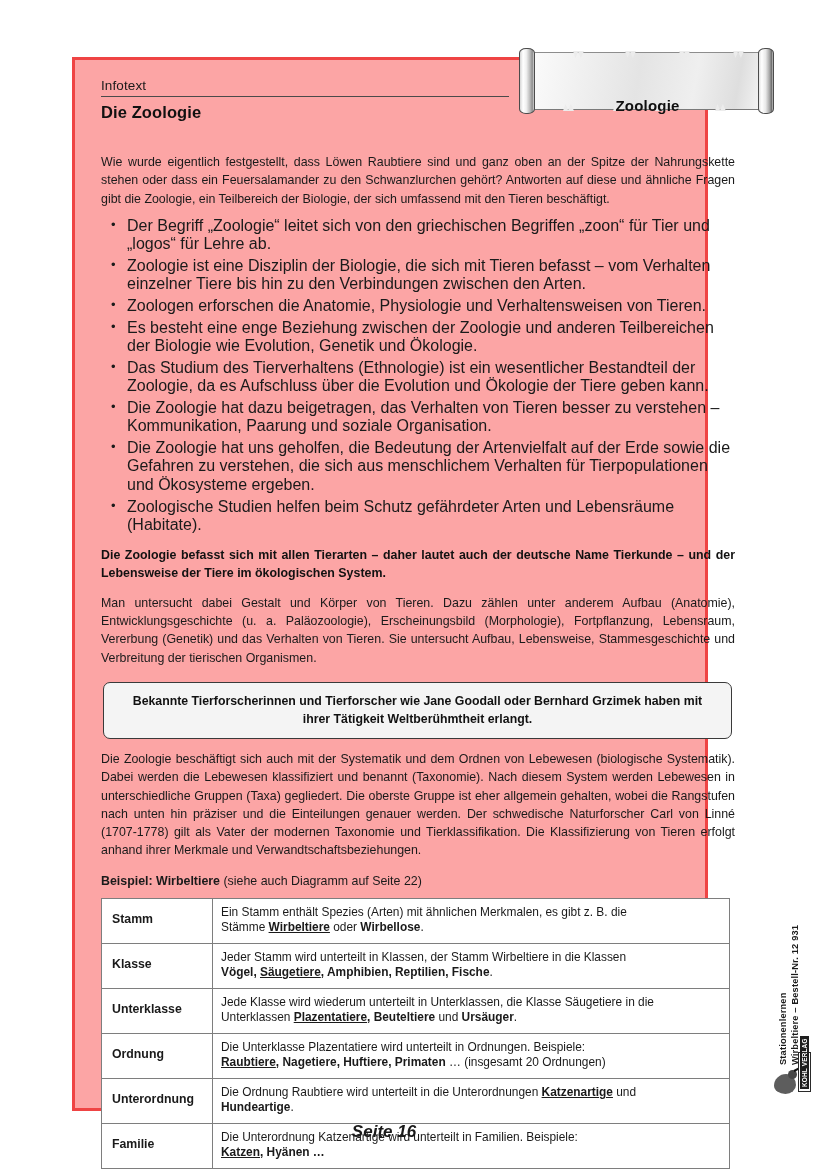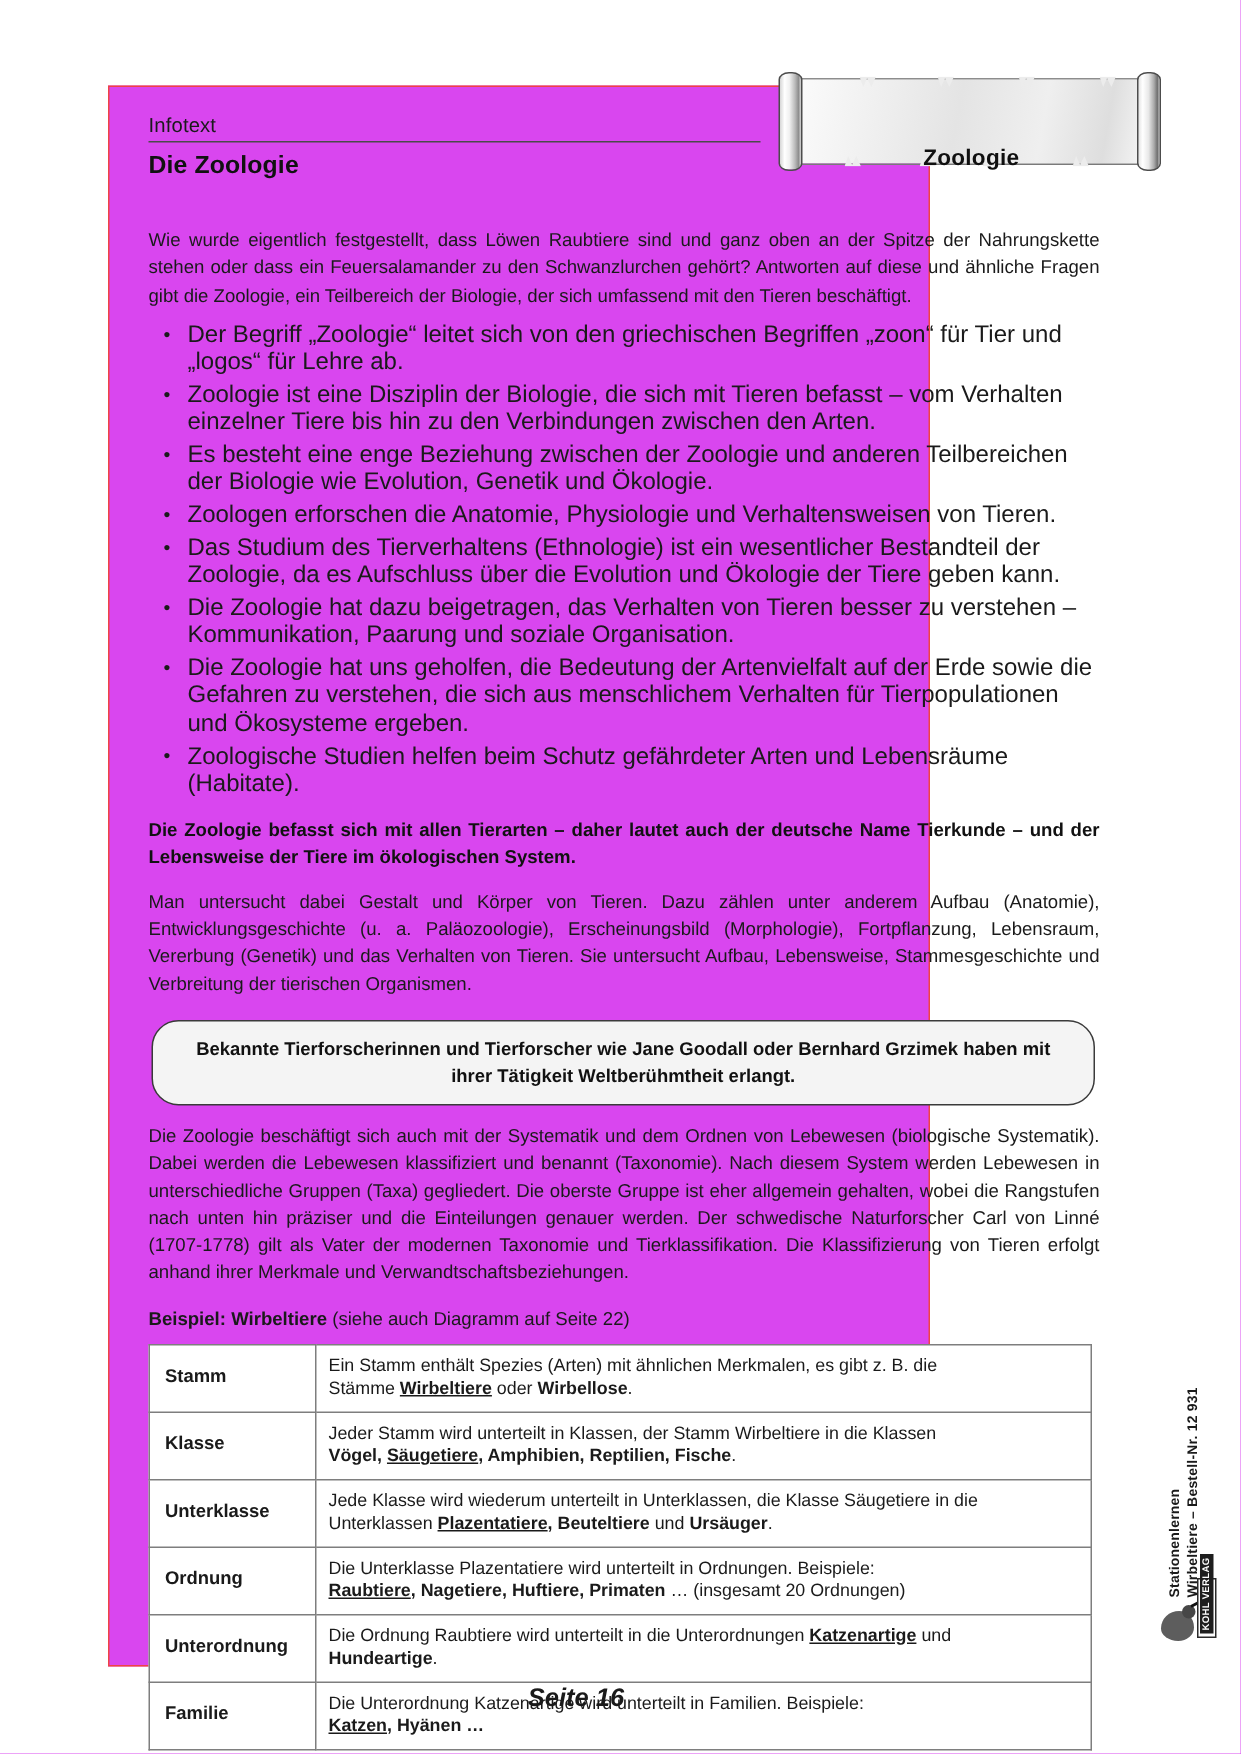--- a/index.html
+++ b/index.html
@@ -11,24 +11,24 @@
     font-family: "Liberation Sans", sans-serif;
     position: relative;
     overflow: hidden;
   }
 
   
   #page-frame {
     position: absolute;
     left: 72px;
     top: 57px;
-    width: 548px;
+    width: 636px;
     height: 1054px;
-    background: #d946ef;
-    border: 1px solid #ef4444;
+    background: #fca5a5;
+    border: 3px solid #ef4444;
   }
 
   #content {
     position: absolute;
     left: 26px;
     top: 18px;
     width: 634px;
   }
 
   
@@ -155,21 +155,21 @@
     font-size: 13px;
     color: #1a1a1a;
   }
 
   
   #callout {
     margin-top: 15px;
     margin-left: 2px;
     width: 629px;
     border: 1px solid #3a3a3a;
-    border-radius: 18px;
+    border-radius: 7px;
     background: #f4f4f4;
     padding: 9px 14px 10px 14px;
     text-align: center;
     font-size: 12.3px;
     line-height: 18px;
     font-weight: bold;
     color: #111;
   }
 
   
@@ -320,22 +320,22 @@
   <div id="content">
 
     <div id="infotext-label">Infotext</div>
     <div id="page-title">Die Zoologie</div>
 
     <p class="para intro">Wie wurde eigentlich festgestellt, dass Löwen Raubtiere sind und ganz oben an der Spitze der Nahrungskette stehen oder dass ein Feuersalamander zu den Schwanzlurchen gehört? Antworten auf diese und ähnliche Fragen gibt die Zoologie, ein Teilbereich der Biologie, der sich umfassend mit den Tieren beschäftigt.</p>
 
     <ul class="bullets">
       <li>Der Begriff „Zoologie“ leitet sich von den griechischen Begriffen „zoon“ für Tier und „logos“ für Lehre ab.</li>
       <li>Zoologie ist eine Disziplin der Biologie, die sich mit Tieren befasst – vom Verhalten einzelner Tiere bis hin zu den Verbindungen zwischen den Arten.</li>
+      <li>Zoologen erforschen die Anatomie, Physiologie und Verhaltensweisen von Tieren.</li>
       <li>Es besteht eine enge Beziehung zwischen der Zoologie und anderen Teilbereichen der Biologie wie Evolution, Genetik und Ökologie.</li>
-      <li>Zoologen erforschen die Anatomie, Physiologie und Verhaltensweisen von Tieren.</li>
       <li>Das Studium des Tierverhaltens (Ethnologie) ist ein wesentlicher Bestandteil der Zoologie, da es Aufschluss über die Evolution und Ökologie der Tiere geben kann.</li>
       <li>Die Zoologie hat dazu beigetragen, das Verhalten von Tieren besser zu verstehen – Kommunikation, Paarung und soziale Organisation.</li>
       <li>Die Zoologie hat uns geholfen, die Bedeutung der Artenvielfalt auf der Erde sowie die Gefahren zu verstehen, die sich aus menschlichem Verhalten für Tierpopulationen und Ökosysteme ergeben.</li>
       <li>Zoologische Studien helfen beim Schutz gefährdeter Arten und Lebensräume (Habitate).</li>
     </ul>
 
     <p class="bold-statement">Die Zoologie befasst sich mit allen Tierarten – daher lautet auch der deutsche Name Tierkunde – und der Lebensweise der Tiere im ökologischen System.</p>
 
     <p class="para tight">Man untersucht dabei Gestalt und Körper von Tieren. Dazu zählen unter anderem Aufbau (Anatomie), Entwicklungsgeschichte (u. a. Paläozoologie), Erscheinungsbild (Morphologie), Fortpflanzung, Lebensraum, Vererbung (Genetik) und das Verhalten von Tieren. Sie untersucht Aufbau, Lebensweise, Stammesgeschichte und Verbreitung der tierischen Organismen.</p>
 

